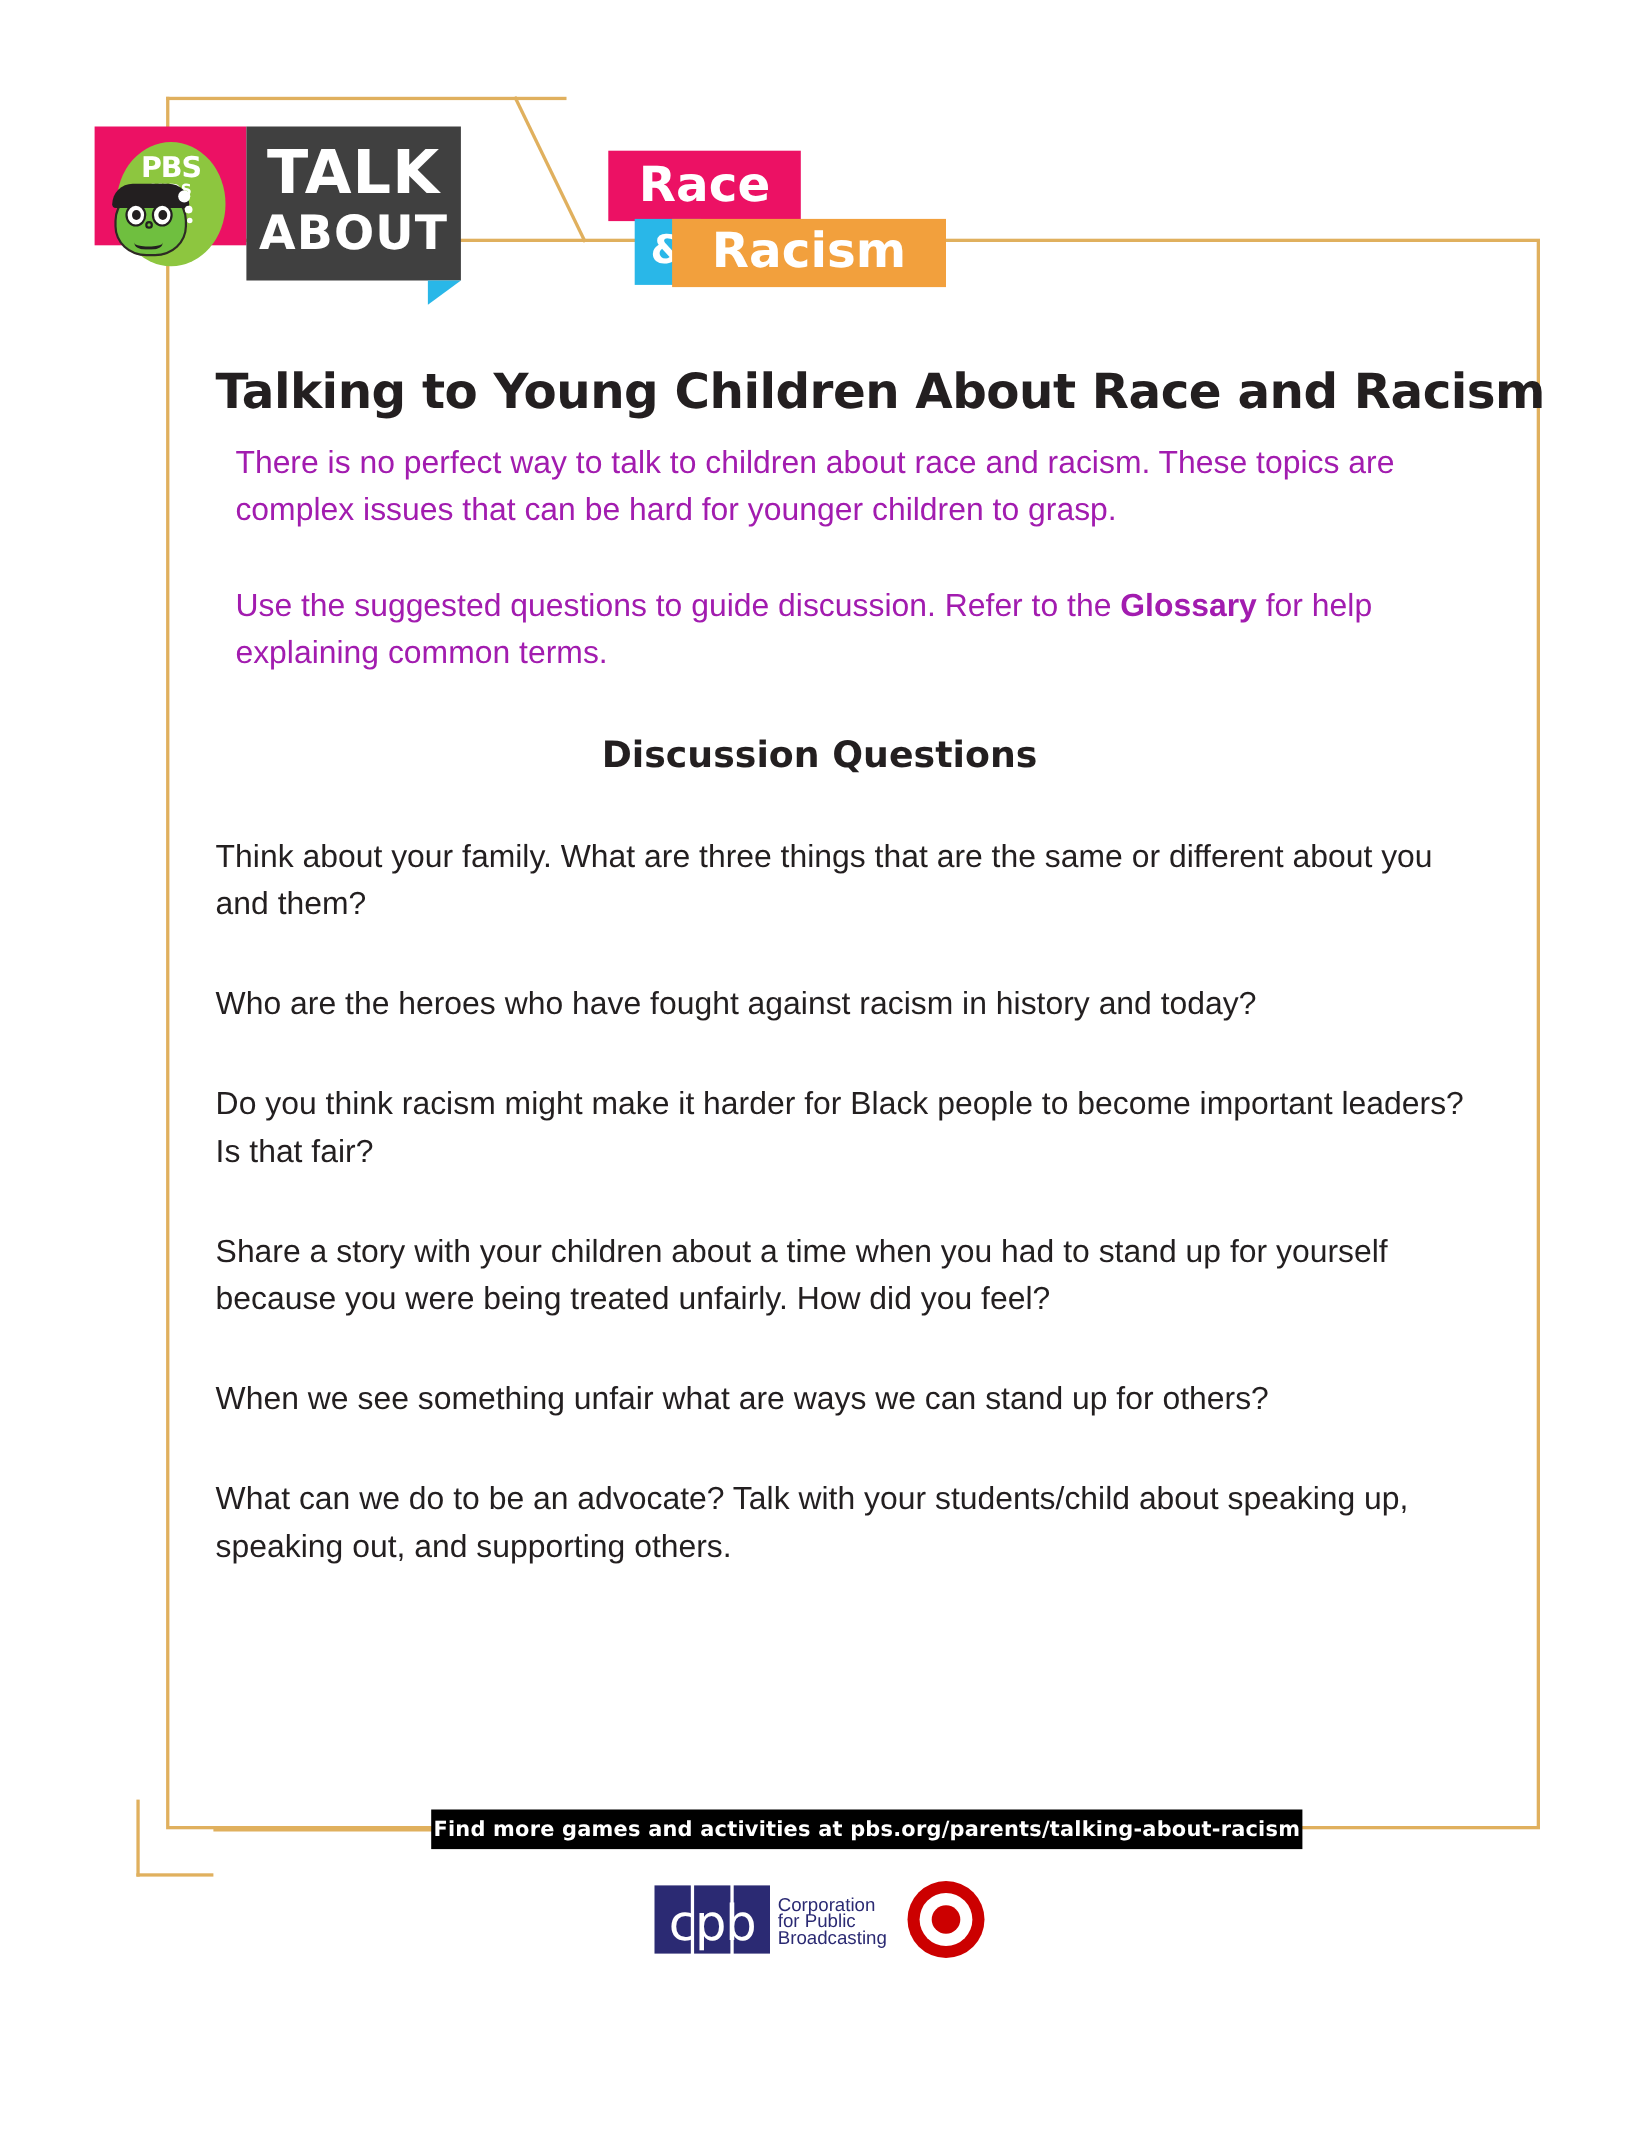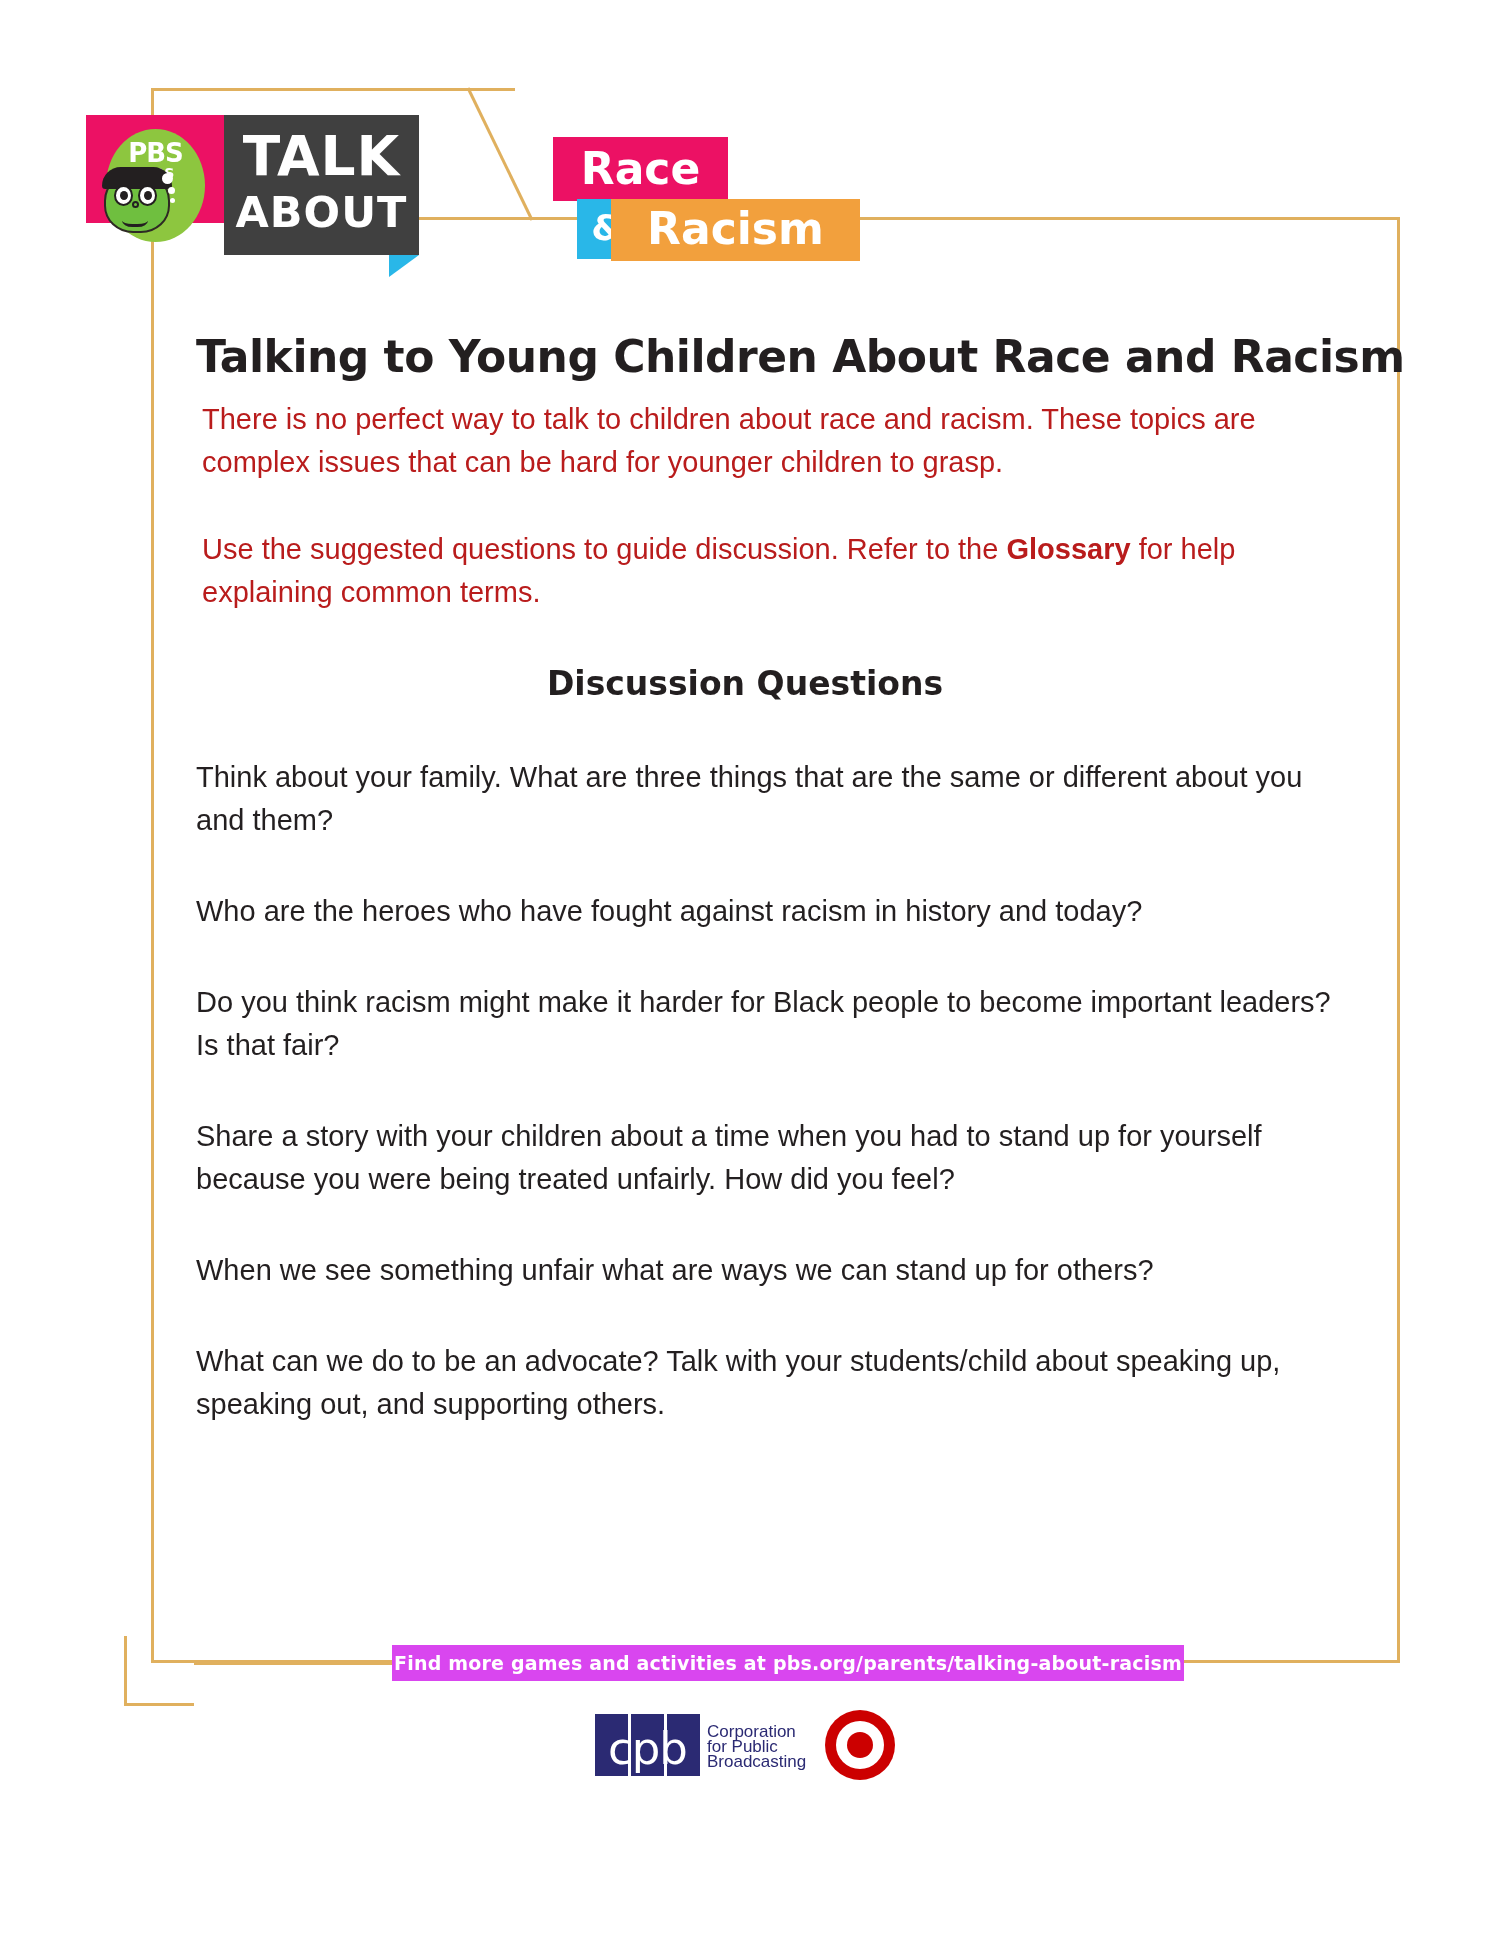--- a/index.html
+++ b/index.html
@@ -244,22 +244,22 @@
     line-height: 54px;
     letter-spacing: -0.5px;
     color: #231f20;
     margin: 0 0 14px 0;
     white-space: nowrap;
   }
   .intro {
     font-family: "Liberation Sans", sans-serif;
     font-size: 29px;
     line-height: 43px;
-    color: #b91c1c;
-    margin: 4px;
+    color: #a21caf;
+    margin: 16px;
     padding-left: 2px;
   }
   .intro.second { margin-top: 44px; }
   .intro b { font-weight: bold; }
 
   .section-heading {
     font-family: "DejaVu Sans", sans-serif;
     font-weight: bold;
     font-size: 33px;
     line-height: 40px;
@@ -283,21 +283,21 @@
   }
   .question:last-child { margin-bottom: 0; }
 
   
   .ribbon {
     position: absolute;
     left: 392px;
     top: 1645px;
     width: 792px;
     height: 36px;
-    background: #d946ef;
+    background: #000000;
   }
   .ribbon-text {
     position: absolute;
     left: 0; top: 0; width: 792px;
     text-align: center;
     line-height: 36px;
     color: #ffffff;
     font-family: "DejaVu Sans", sans-serif;
     font-weight: bold;
     font-size: 19px;

